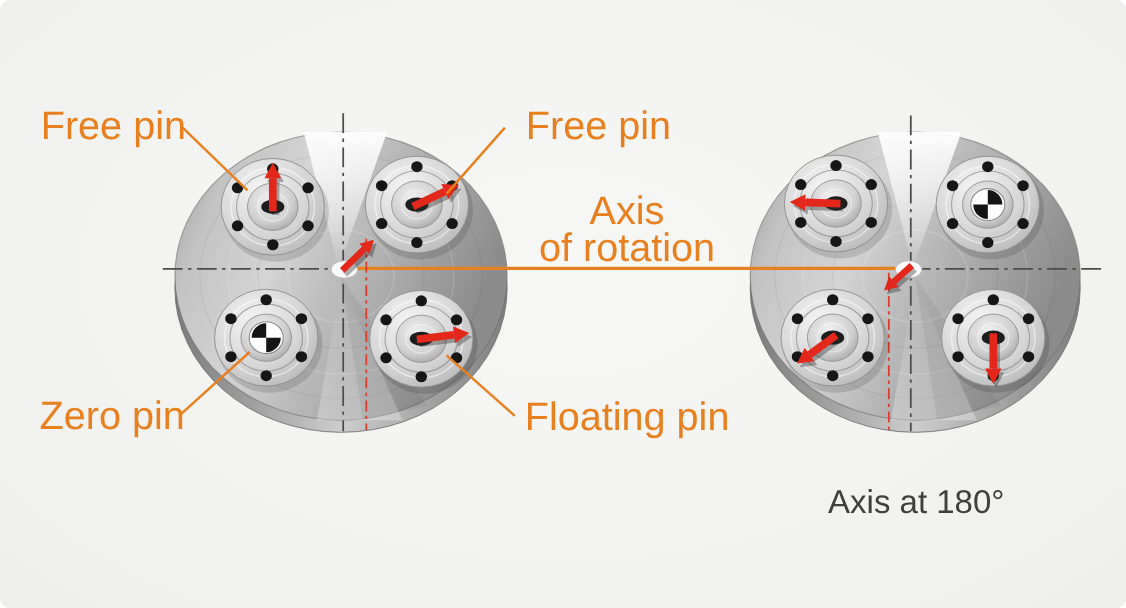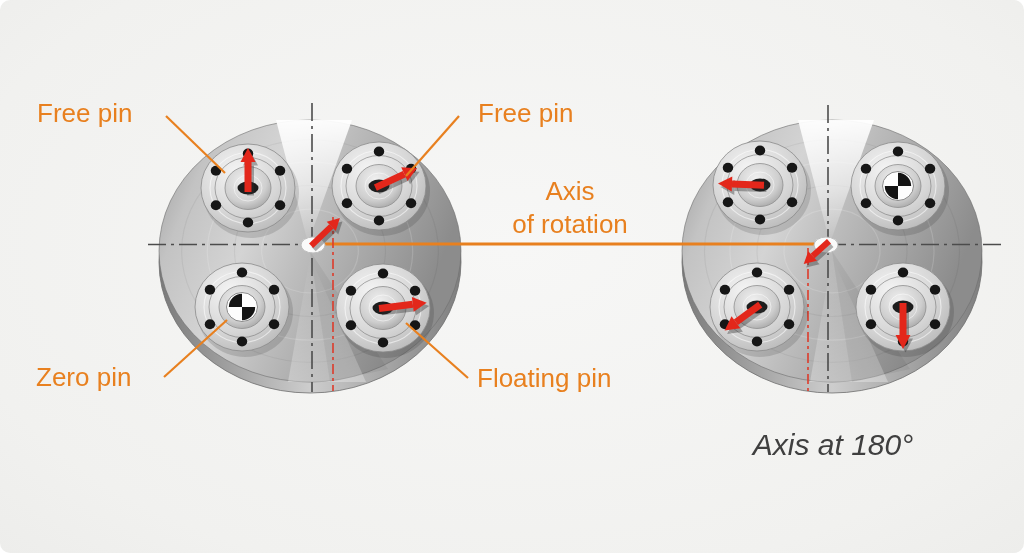--- a/index.html
+++ b/index.html
@@ -13,21 +13,21 @@
   html,body{margin:0;padding:0;background:#fff;}
   .stage{
     position:relative;width:1024px;height:553px;overflow:hidden;
     background:radial-gradient(ellipse at 50% 45%, #f7f7f6 0%, #f1f1ef 78%, #ededeb 100%);
     border-radius:10px;
     font-family:"Liberation Sans", sans-serif;
   }
   svg{position:absolute;left:0;top:0;}
   .label{
     position:absolute;color:var(--accent);
-    font-size:26px;line-height:33px;white-space:nowrap;
+    font-size:36px;line-height:33px;white-space:nowrap;
   }
   .label.center{text-align:center;white-space:normal;}
   .caption{
     position:absolute;color:var(--caption);
     font-size:30px;line-height:34px;text-align:center;white-space:nowrap;
   }
   
   .centerline{stroke:var(--dark);stroke-width:1.6;fill:none;stroke-dasharray:18 5 3 5;}
   .redline{stroke:var(--redline);stroke-width:1.6;fill:none;stroke-dasharray:10 4 3 4;}
   .axisline{stroke:var(--accent);stroke-width:2.8;fill:none;}
@@ -312,14 +312,14 @@
   <div class="label center" style="left:430px;top:175px;width:280px;">
     <div>Axis</div>
     <div>of rotation</div>
   </div>
 
   <div class="label" style="left:477px;top:362px;">Floating pin</div>
 
   <div class="label" style="left:36px;top:361px;">Zero pin</div>
 
 
-  <div class="caption" style="left:713px;top:428px;width:240px;font-style:italic;">Axis at 180°</div>
+  <div class="caption" style="left:713px;top:440px;width:240px;">Axis at 180°</div>
 </div>
 
 </body></html>

